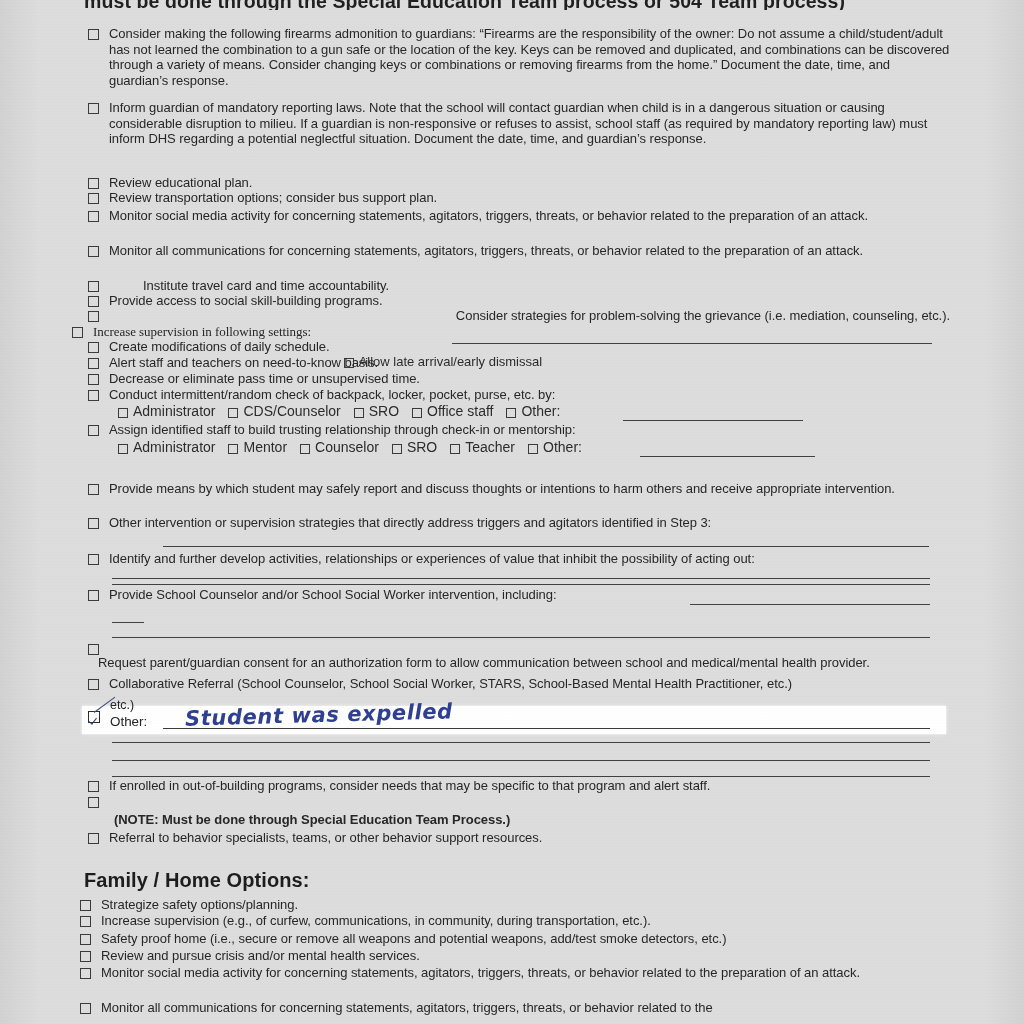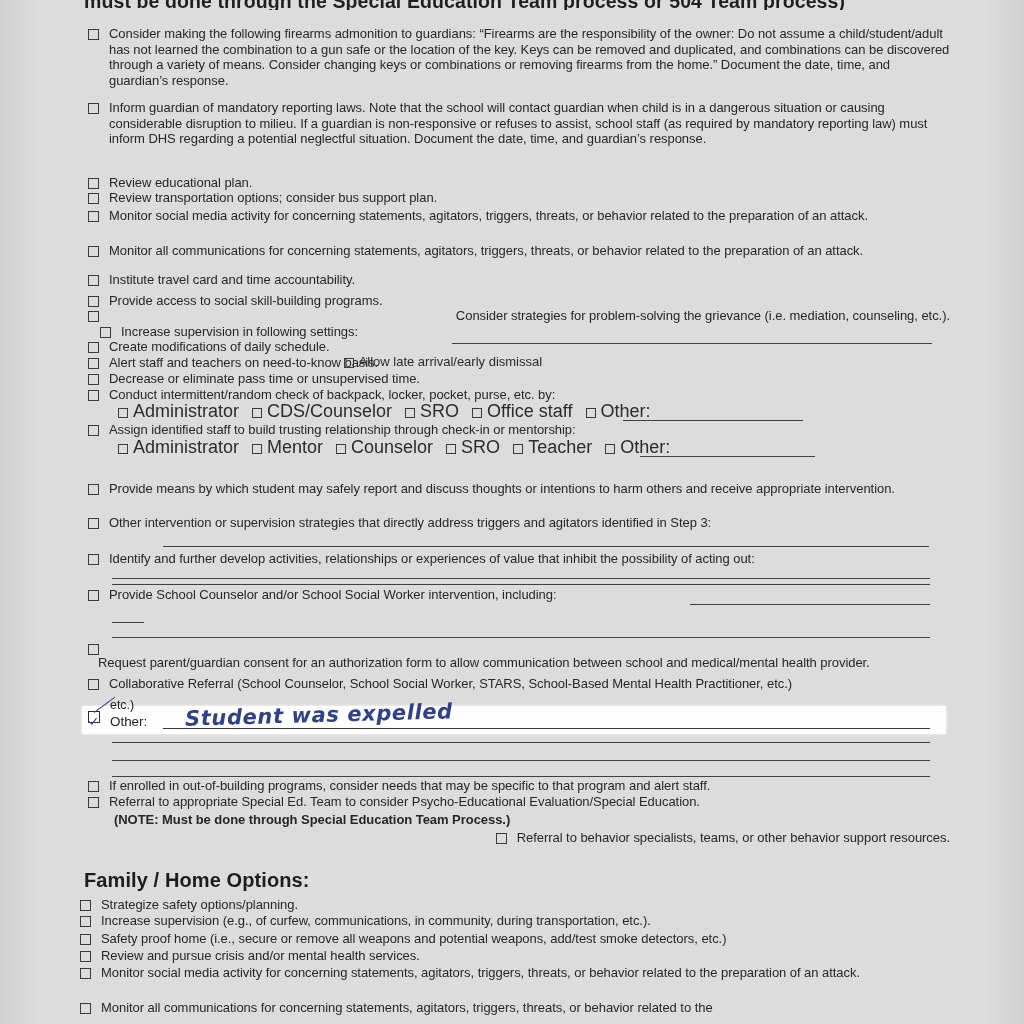--- a/index.html
+++ b/index.html
@@ -68,21 +68,21 @@
     letter-spacing: -0.05px;
     filter: blur(.22px);
   }
   .txt.b { font-weight: bold; }
   .indent-note { margin-left: 26px; }
 
   
   .opts {
     display: flex; align-items: center;
     gap: 0px;
-    font-size: 18px;
+    font-size: 14px;
     line-height: 15.6px;
     filter: blur(.22px);
   }
   .opt { display: inline-flex; align-items: center; white-space: nowrap; }
   .opt .box {
     width: 10px; height: 10px;
     border: 1.6px solid #3a3a3a;
     box-sizing: border-box;
     display: inline-block;
     margin-right: 5px;
@@ -193,36 +193,36 @@
     <div class="row" style="left:88px; top:208px; width:820px;">
       <span class="cb"></span>
       <span class="txt">Monitor social media activity for concerning statements, agitators, triggers, threats, or behavior related to the preparation of an attack.</span>
     </div>
 
     <div class="row" style="left:88px; top:243px; width:810px;">
       <span class="cb"></span>
       <span class="txt">Monitor all communications for concerning statements, agitators, triggers, threats, or behavior related to the preparation of an attack.</span>
     </div>
 
-    <div class="row" style="left:88px; top:272px; width:862px;">
+    <div class="row" style="left:88px; top:278px; width:862px;gap:34px;">
       <span class="cb"></span>
       <span class="txt">Institute travel card and time accountability.</span>
     </div>
 
     <div class="row" style="left:88px; top:293px; width:862px;">
       <span class="cb"></span>
       <span class="txt">Provide access to social skill-building programs.</span>
     </div>
 
     <div class="row" style="left:88px; top:308px; width:862px;justify-content:space-between;">
       <span class="cb"></span>
       <span class="txt">Consider strategies for problem-solving the grievance (i.e. mediation, counseling, etc.).</span>
     </div>
 
-    <div class="row" style="left:100px; top:324px; width:862px;">
+    <div class="row" style="left:72px; top:324px; width:862px;font-family:Liberation Serif, serif;">
       <span class="cb"></span>
       <span class="txt">Increase supervision in following settings:</span>
     </div>
     <div class="rule" style="left:452px; top:343px; width:480px;"></div>
 
     <div class="row" style="left:88px; top:339px;">
       <span class="cb"></span>
       <span class="txt">Create modifications of daily schedule.</span>
       <span class="opt" style="margin-left:14px; position:relative; top:15px; font-size:13px; filter:blur(.22px);">
         <span class="box"></span>
@@ -355,26 +355,25 @@
     <div class="rule" style="left:112px; top:742px; width:818px;"></div>
     <div class="rule" style="left:112px; top:760px; width:818px;"></div>
     <div class="rule" style="left:112px; top:776px; width:818px;"></div>
 
     <div class="row" style="left:88px; top:778px; width:862px;">
       <span class="cb"></span>
       <span class="txt">If enrolled in out-of-building programs, consider needs that may be specific to that program and alert staff.</span>
     </div>
     <div class="row" style="left:88px; top:794px; width:862px;">
       <span class="cb"></span>
-      <span class="txt">Referral to appropriate Special Ed. Team to consider Psycho-Educational Evaluation/Special Education.</span>
     </div>
     <div class="row" style="left:88px; top:812px; width:862px;">
       <span class="txt b indent-note" style="margin-left:26px;">(NOTE: Must be done through Special Education Team Process.)</span>
     </div>
-    <div class="row" style="left:88px; top:830px; width:862px;justify-content:flex-end;">
+    <div class="row" style="left:88px; top:830px; width:862px;">
       <span class="cb"></span>
       <span class="txt">Referral to behavior specialists, teams, or other behavior support resources.</span>
     </div>
 
     <div class="sect" style="left:84px; top:869px;">Family / Home Options:</div>
 
     <div class="row" style="left:80px; top:897px; width:862px;">
       <span class="cb"></span>
       <span class="txt">Strategize safety options/planning.</span>
     </div>

